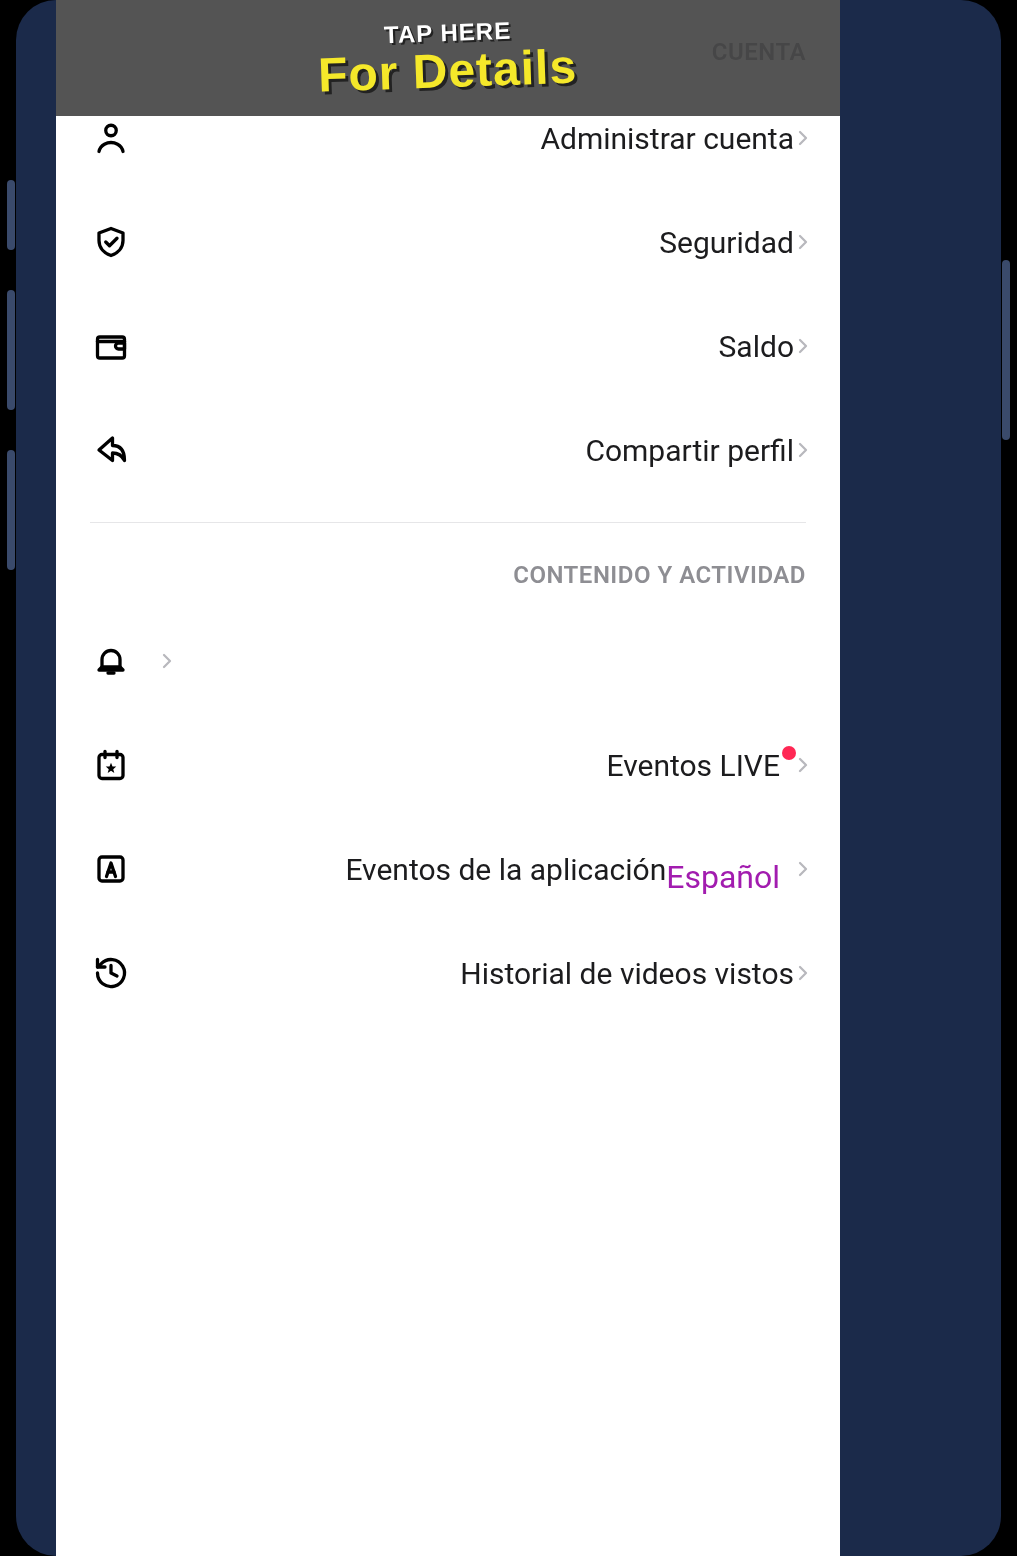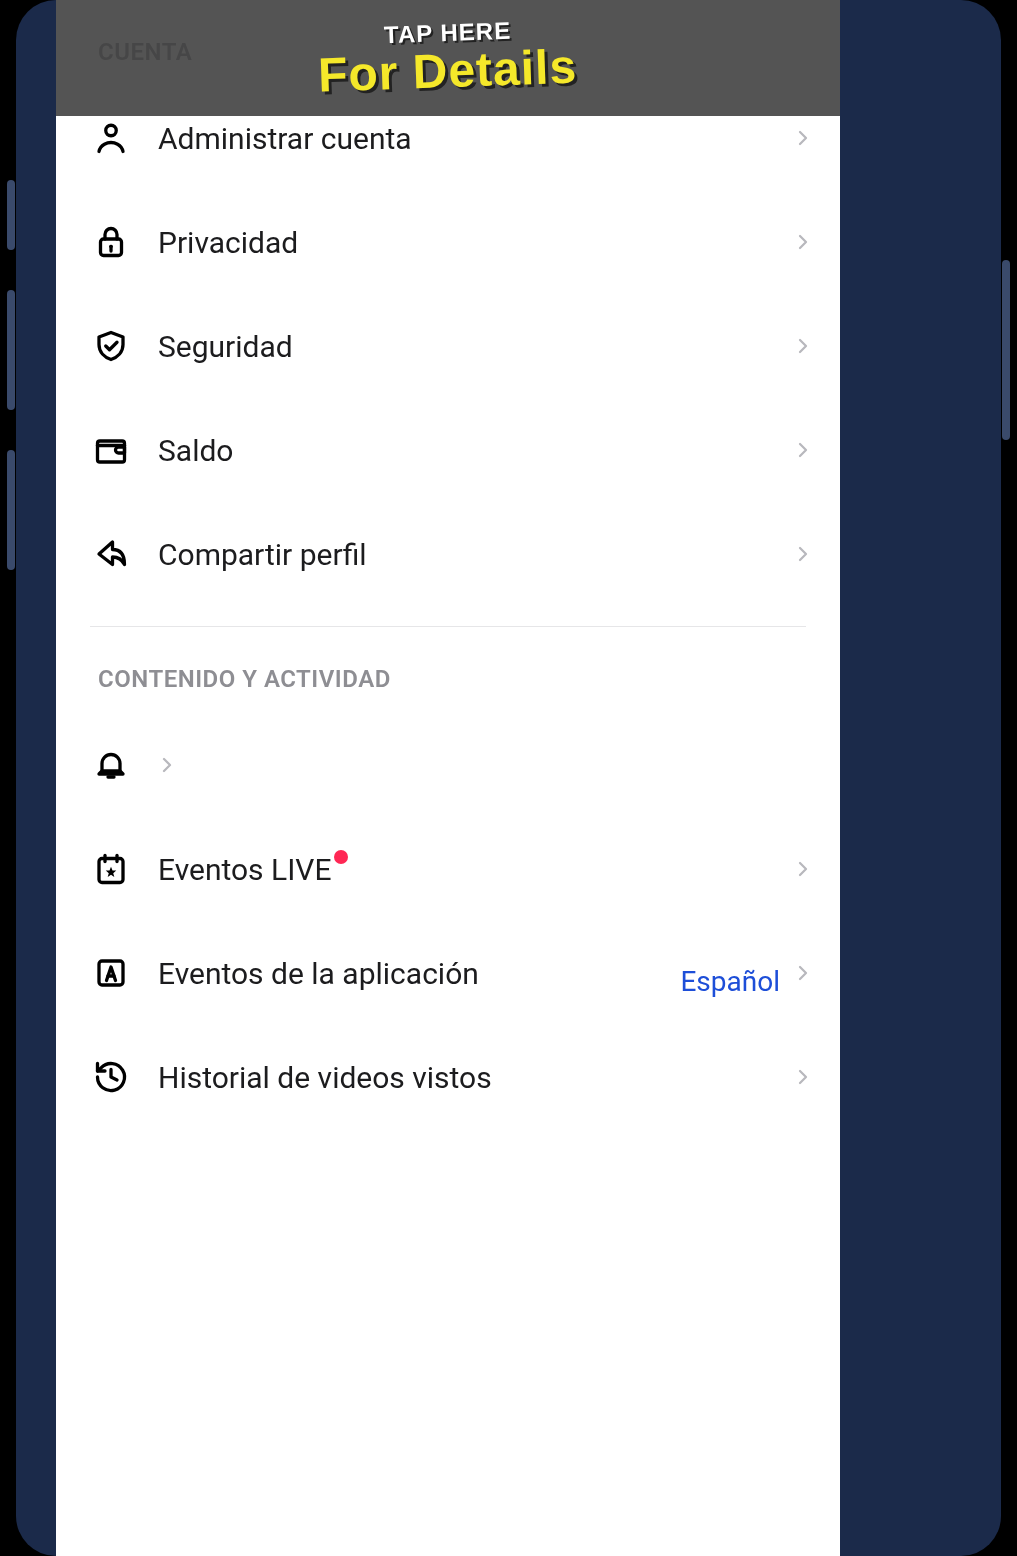--- a/index.html
+++ b/index.html
@@ -126,22 +126,22 @@
     margin-right: 26px;
   }
   .row .label {
     flex: 1;
     font-size: 30px;
     color: #1c1c1e;
     font-weight: 400;
     position: relative;
   }
   .row .value {
-    font-size: 28px;
-    color: #1d4ed8;
+    font-size: 32px;
+    color: #a21caf;
     margin-right: 14px;
     margin-top: 16px;
   }
   .row .chevron {
     width: 18px;
     height: 30px;
     flex-shrink: 0;
   }
   .divider {
     height: 1px;
@@ -156,20 +156,21 @@
     background: #ff2754;
     position: relative;
     top: -16px;
     left: 2px;
   }
   svg { display: block; }
   .screen-inner {
     position: relative;
     width: 100%;
     height: 100%;
+    text-align: right;
   }
 </style>
 </head>
 <body>
 
 <div class="page-bg"></div>
 
 <div class="side-buttons-left">
   <div class="side-btn a"></div>
   <div class="side-btn b"></div>
@@ -193,36 +194,20 @@
         </svg>
       </span>
       <span class="label">Administrar cuenta</span>
       <span class="chevron">
         <svg viewBox="0 0 24 24" width="18" height="30" fill="none" stroke="#b8b8bd" stroke-width="3" stroke-linecap="round" stroke-linejoin="round">
             <polyline points="8 4 16 12 8 20"></polyline>
           </svg>
       </span>
     </div>
 
-    <div class="row">
-      <span class="icon-wrap">
-        <svg viewBox="0 0 24 24" width="36" height="36" fill="none" stroke="#000" stroke-width="2.2" stroke-linecap="round" stroke-linejoin="round">
-          <rect x="5" y="10" width="14" height="11" rx="2"></rect>
-          <path d="M8 10V7a4 4 0 0 1 8 0v3"></path>
-          <circle cx="12" cy="15" r="1.2" fill="#000" stroke="none"></circle>
-          <line x1="12" y1="15" x2="12" y2="18"></line>
-        </svg>
-      </span>
-      <span class="label">Privacidad</span>
-      <span class="chevron">
-        <svg viewBox="0 0 24 24" width="18" height="30" fill="none" stroke="#b8b8bd" stroke-width="3" stroke-linecap="round" stroke-linejoin="round">
-            <polyline points="8 4 16 12 8 20"></polyline>
-          </svg>
-      </span>
-    </div>
 
     <div class="row">
       <span class="icon-wrap">
         <svg viewBox="0 0 24 24" width="36" height="36" fill="none" stroke="#000" stroke-width="2.2" stroke-linecap="round" stroke-linejoin="round">
           <path d="M12 3l8 3v5c0 5-3.5 8.5-8 10-4.5-1.5-8-5-8-10V6z"></path>
           <polyline points="8.5 12 11 14.5 16 9.5"></polyline>
         </svg>
       </span>
       <span class="label">Seguridad</span>
       <span class="chevron">

